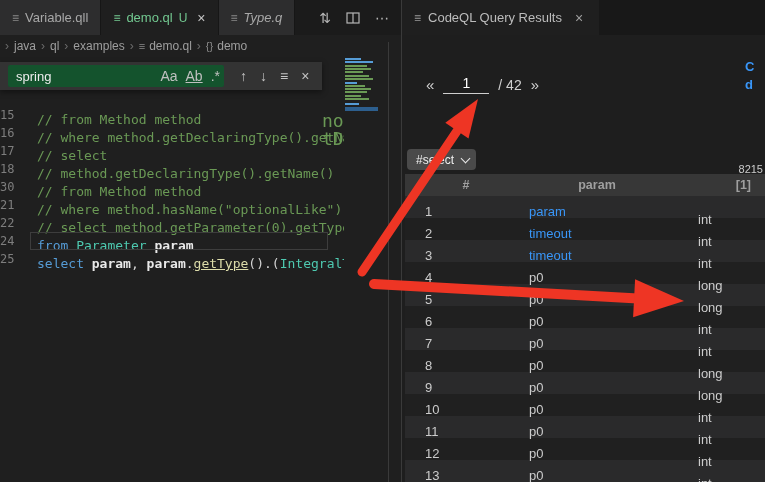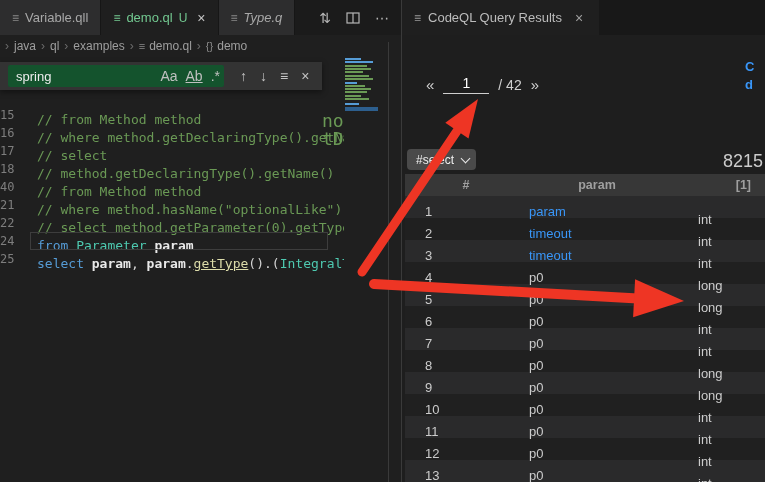--- a/index.html
+++ b/index.html
@@ -87,21 +87,21 @@
              font-weight:600; line-height:18px; white-space:pre-line; }
   .trunc-links { position:absolute; left:343px; top:23px; line-height:18px; }
   .trunc-link { display:block; color:#3996f8; font-size:13px; font-weight:600; cursor:pointer; }
 
   .col-select { position:absolute; left:5px; top:114px; height:21px; background:#4a4a4a;
                 border-radius:4px; display:flex; align-items:center; padding:0 22px 0 9px;
                 color:#f0f0f0; font-size:12px; cursor:pointer; }
   .col-select::after { content:''; position:absolute; right:7px; top:6px; width:6px; height:6px;
                        border-right:1.5px solid #e8e8e8; border-bottom:1.5px solid #e8e8e8;
                        transform:rotate(45deg); }
-  .result-count { position:absolute; right:2px; top:116px; color:#cccccc; font-size:18px; }
+  .result-count { position:absolute; right:2px; top:128px; color:#cccccc; font-size:11px; }
 
   .rtable { position:absolute; left:3px; top:139px; width:360px; }
   .thead, .trow { display:grid; grid-template-columns:122px 140px 98px; height:22px; align-items:center; }
   .thead { background:#373737; color:#9f9f9f; font-size:12.5px; font-weight:600; }
   .h1, .h2 { text-align:center; }
   .h3 { text-align:right; padding-right:14px; }
   .trow { font-size:13px; color:#cccccc; background:#202020; }
   .trow:nth-child(odd) { background:#2a2a2b; }
   .c1 { padding-left:20px; }
   .c2 { padding-left:2px; }
@@ -172,21 +172,21 @@
 
     <div class="editor">
       <span class="frag frag1">no</span>
       <span class="frag frag2">tD</span>
 
       <div class="code" id="code">
           <div class="line"><span class="ln">15</span><span class="lc"><span class="tok-c">// from Method method</span></span></div>
           <div class="line"><span class="ln">16</span><span class="lc"><span class="tok-c">// where method.getDeclaringType().getName</span></span></div>
           <div class="line"><span class="ln">17</span><span class="lc"><span class="tok-c">// select</span></span></div>
           <div class="line"><span class="ln">18</span><span class="lc"><span class="tok-c">// method.getDeclaringType().getName()</span></span></div>
-          <div class="line"><span class="ln">40</span><span class="lc"><span class="tok-c">// from Method method</span></span></div>
+          <div class="line"><span class="ln">30</span><span class="lc"><span class="tok-c">// from Method method</span></span></div>
           <div class="line"><span class="ln">21</span><span class="lc"><span class="tok-c">// where method.hasName("optionalLike")</span></span></div>
           <div class="line"><span class="ln">22</span><span class="lc"><span class="tok-c">// select method.getParameter(0).getType()</span></span></div>
           <div class="line current"><span class="ln">24</span><span class="lc"><span class="tok-k">from</span><span class="tok-p"> </span><span class="tok-t">Parameter</span><span class="tok-p"> </span><span class="tok-v">param</span></span></div>
           <div class="line"><span class="ln">25</span><span class="lc"><span class="tok-k">select</span><span class="tok-p"> </span><span class="tok-v">param</span><span class="tok-p">, </span><span class="tok-v">param</span><span class="tok-p">.</span><span class="tok-f">getType</span><span class="tok-p">().(</span><span class="tok-t">IntegralTyp</span></span></div>
         </div>
 
       <div class="find-widget">
         <div class="find-input-wrap">
           <input class="find-input" value="spring" style="">
           <span class="find-toggle">Aa</span>

